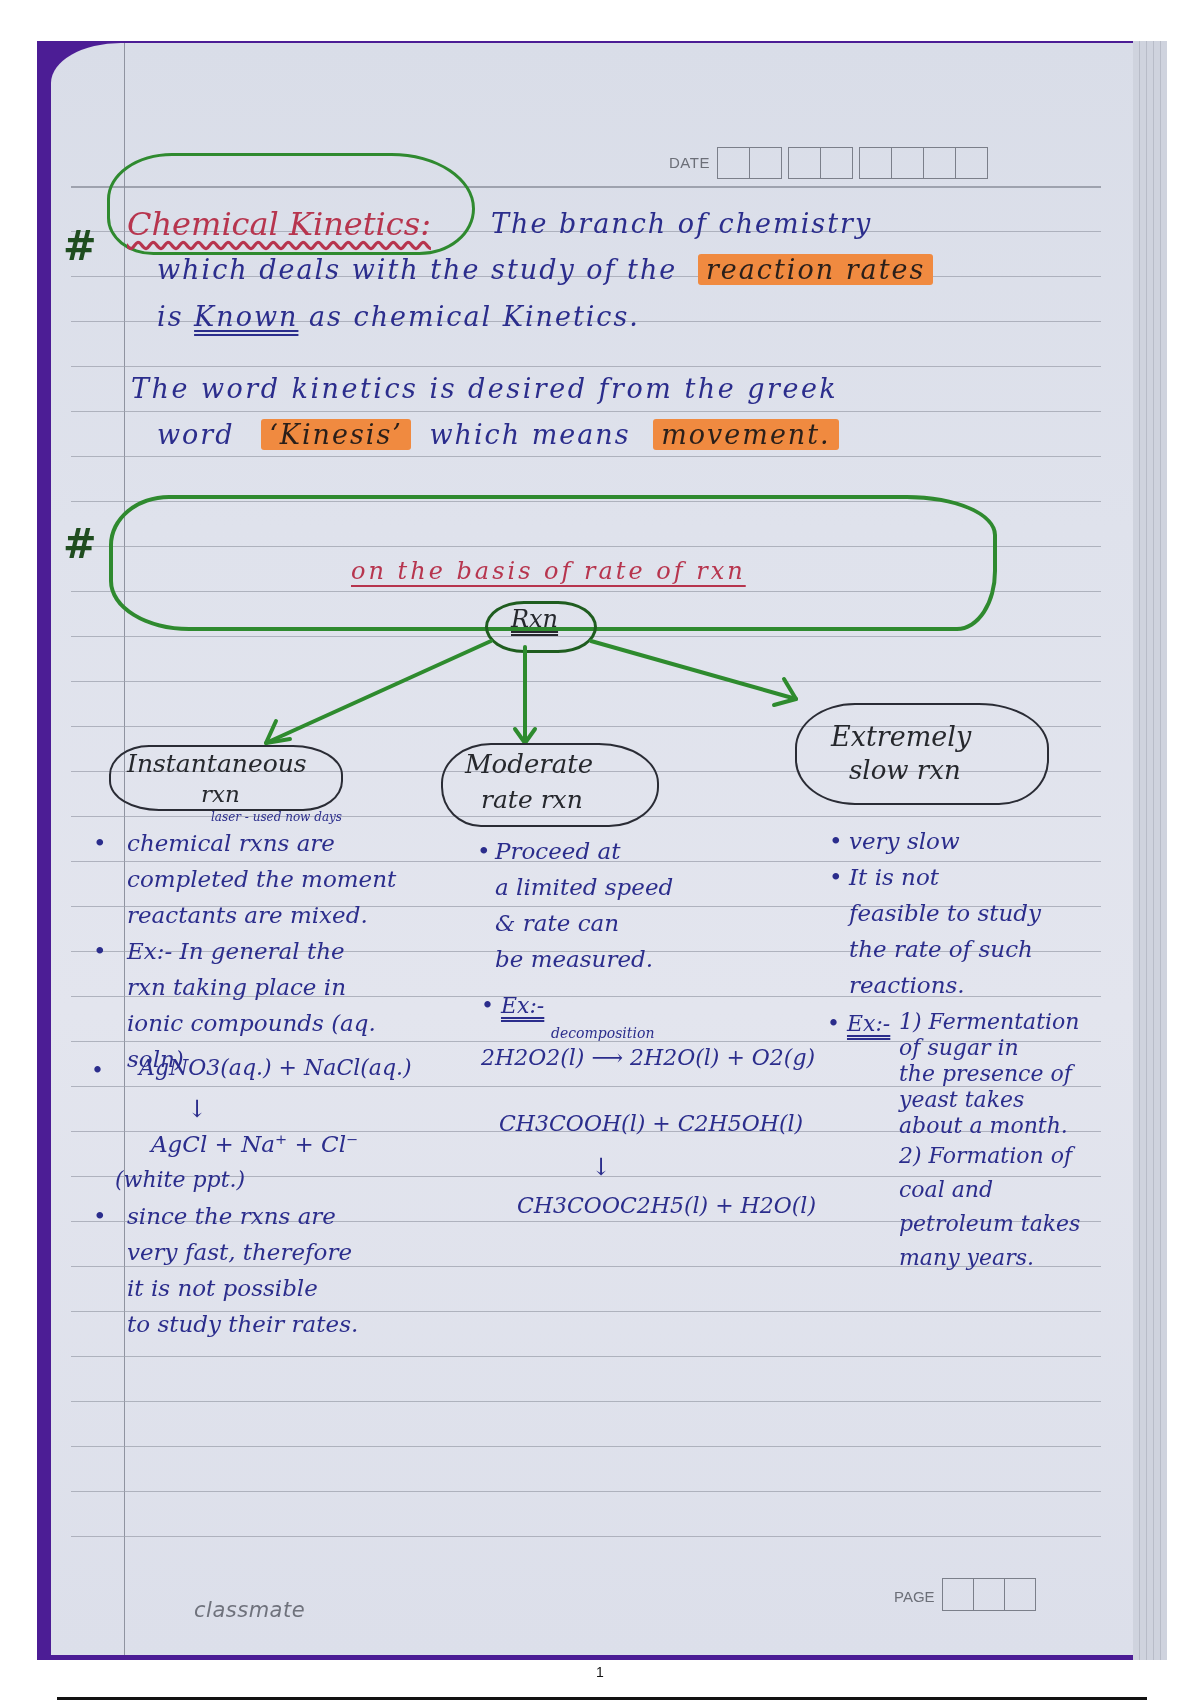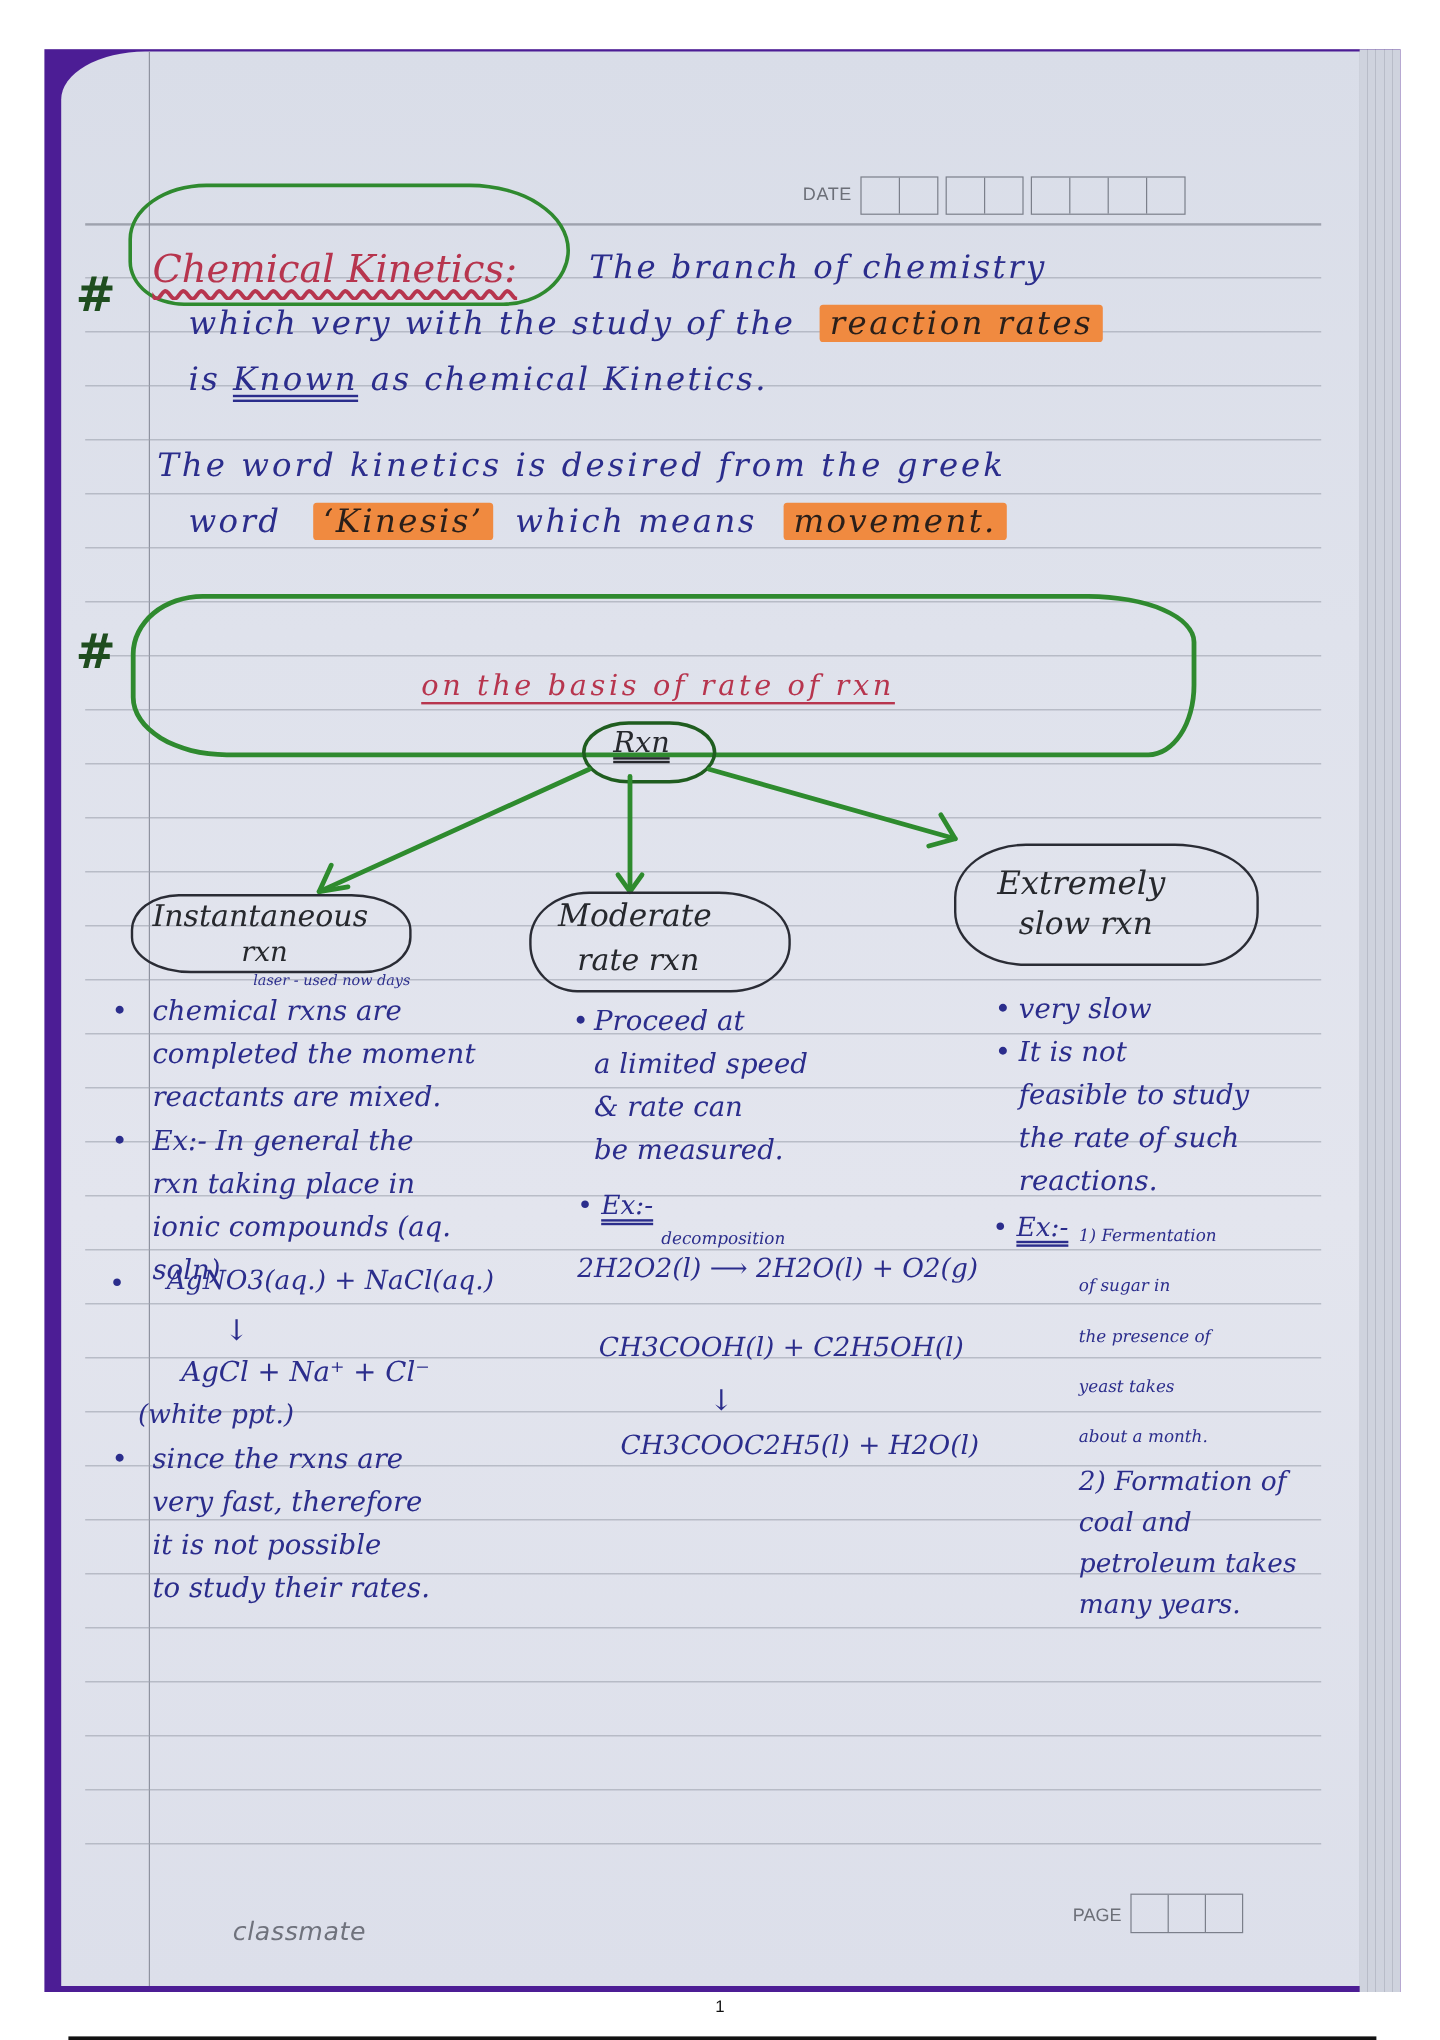--- a/index.html
+++ b/index.html
@@ -124,21 +124,21 @@
           <span></span>
           <span></span>
         </div>
     </div>
 
     <div class="hash" style="left:12px;top:180px">#</div>
     <div class="cloud" style="left:56px;top:110px;width:362px;height:96px;border-radius:70px 90px 60px 50px / 50px 60px 50px 40px"></div>
     <div class="hand red under-wavy" style="left:76px;top:162px;font-size:32px">Chemical Kinetics:</div>
     <div class="hand" style="left:440px;top:165px;font-size:27px;letter-spacing:2px">The branch of chemistry</div>
     <div class="hand" style="left:106px;top:211px;font-size:27px;letter-spacing:2px">
-      <span>which very with the study of the</span>
+      <span>which deals with the study of the</span>
       <span class="hl" style="margin-left:10px">reaction rates</span>
     </div>
     <div class="hand" style="left:106px;top:258px;font-size:27px;letter-spacing:2px">
       <span>is</span>
       <span class="under-dbl">Known</span>
       <span>as chemical Kinetics.</span>
     </div>
 
     <div class="hand" style="left:80px;top:330px;font-size:27px;letter-spacing:2.5px">The word kinetics is desired from the greek</div>
     <div class="hand" style="left:106px;top:376px;font-size:27px;letter-spacing:2px">
@@ -226,21 +226,21 @@
       <li><span class="dot" style="left:-20px">•</span><span>It is not
 feasible to study
 the rate of such
 reactions.</span></li>
     </ul>
 
     <div class="hand" style="left:776px;top:968px;font-size:22px">
       <span style="font-style:normal">• </span><span class="under-dbl">Ex:-</span>
     </div>
     <ul class="bullet-list" style="left:848px;top:966px;width:240px">
-      <li style="font-size:14px;line-height:42px"><span>1) Fermentation
+      <li style="font-size:22px;line-height:26px"><span>1) Fermentation
 of sugar in
 the presence of
 yeast takes
 about a month.</span></li>
       <li style="font-size:22px;line-height:34px"><span>2) Formation of
 coal and
 petroleum takes
 many years.</span></li>
     </ul>
 

